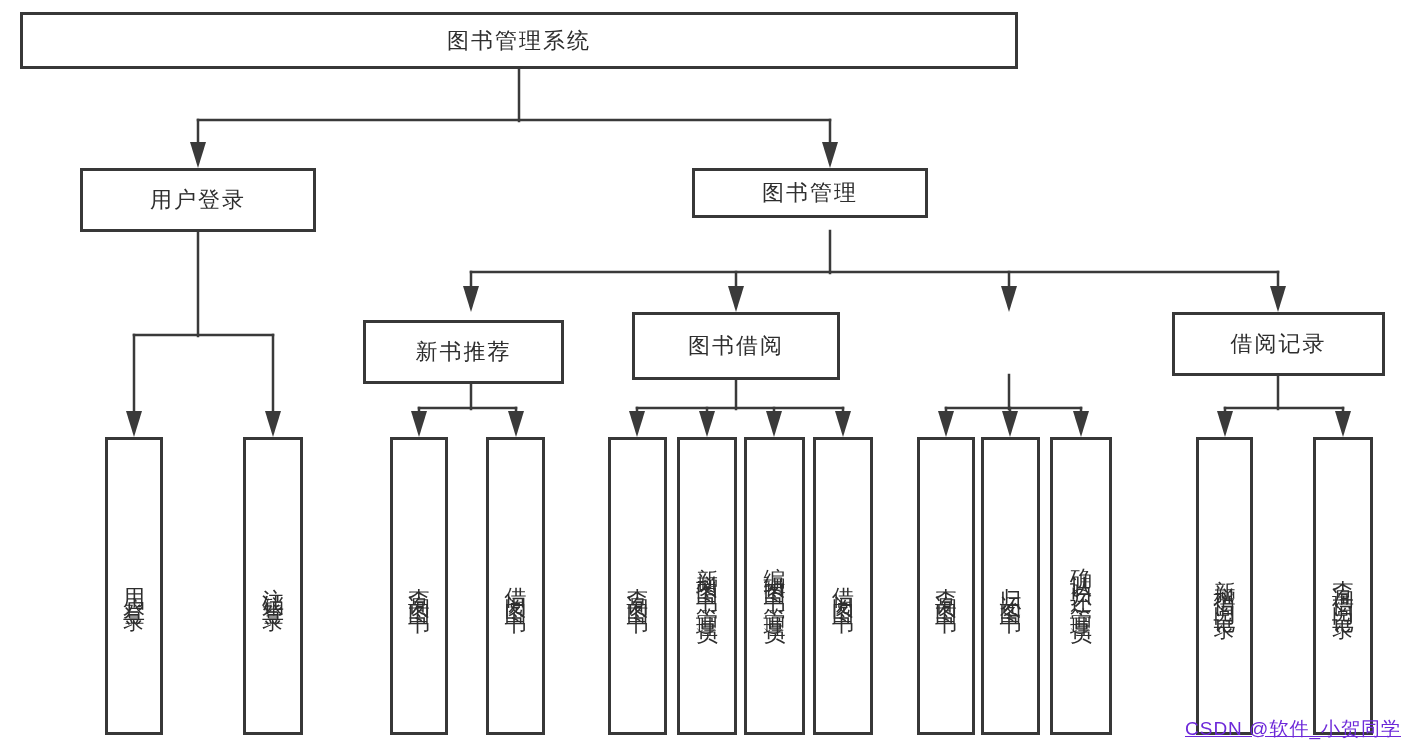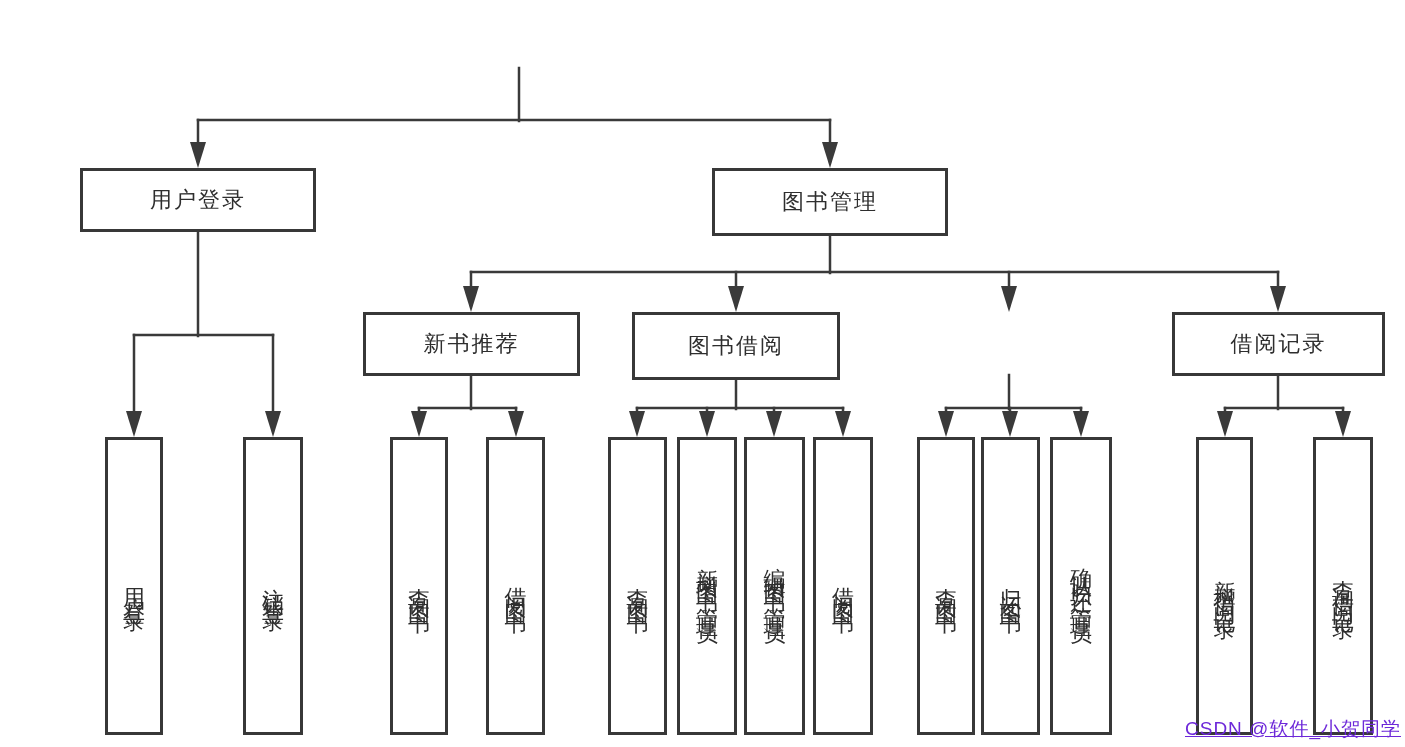--- a/index.html
+++ b/index.html
@@ -84,25 +84,26 @@
     <polygon points="1073,411 1089,411 1081,437"></polygon>
 
     <line x1="1278" y1="375" x2="1278" y2="409"></line>
     <line x1="1225" y1="408" x2="1343" y2="408"></line>
     <line x1="1225" y1="408" x2="1225" y2="414"></line>
     <line x1="1343" y1="408" x2="1343" y2="414"></line>
     <polygon points="1217,411 1233,411 1225,437"></polygon>
     <polygon points="1335,411 1351,411 1343,437"></polygon>
   </svg>
 
+  <div class="box hbox" style="left:20px;top:12px;width:998px;height:57px;">图书管理系统</div>
 
   <div class="box hbox" style="left:80px;top:168px;width:236px;height:64px;">用户登录</div>
-  <div class="box hbox" style="left:712px;top:168px;width:236px;height:68px;">图书管理</div>
+  <div class="box hbox" style="left:692px;top:168px;width:236px;height:50px;">图书管理</div>
 
-  <div class="box hbox" style="left:363px;top:312px;width:217px;height:64px;">新书推荐</div>
+  <div class="box hbox" style="left:363px;top:320px;width:201px;height:64px;">新书推荐</div>
   <div class="box hbox" style="left:632px;top:312px;width:208px;height:68px;">图书借阅</div>
   <div class="box hbox" style="left:1172px;top:312px;width:213px;height:64px;">借阅记录</div>
 
   <div class="box vbox" style="left:105px;width:58px;">用户登录</div>
   <div class="box vbox" style="left:243px;width:60px;">注销登录</div>
 
   <div class="box vbox" style="left:390px;width:58px;">查询图书</div>
   <div class="box vbox" style="left:486px;width:59px;">借阅图书</div>
 
   <div class="box vbox" style="left:608px;width:59px;">查询图书</div>

